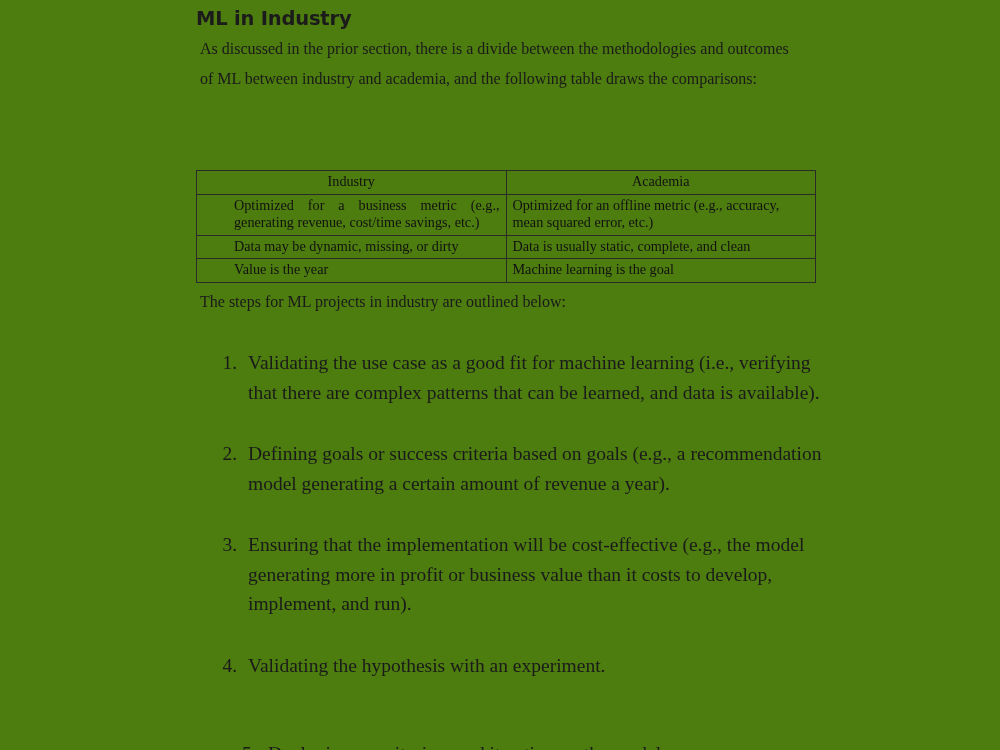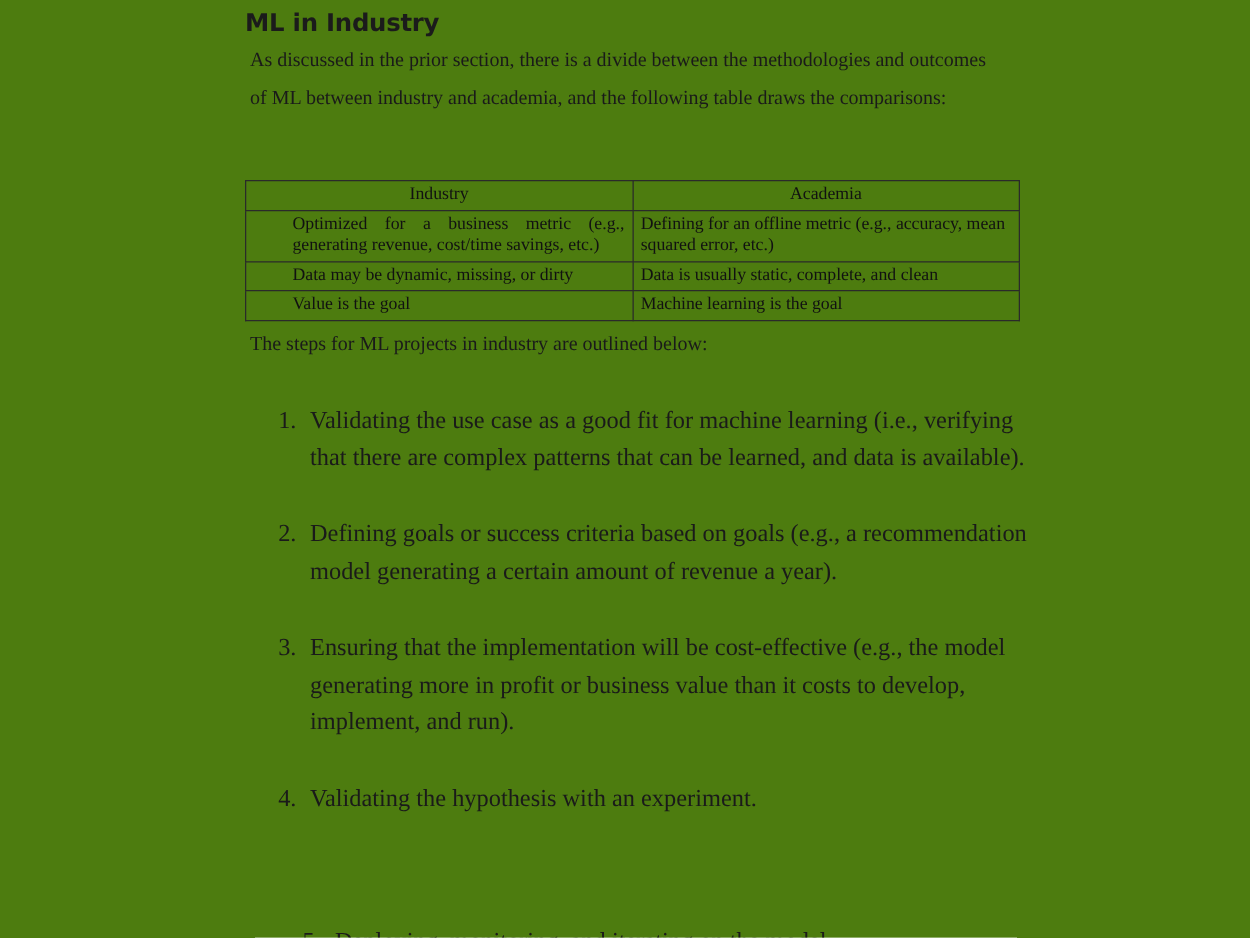--- a/index.html
+++ b/index.html
@@ -44,21 +44,21 @@
     line-height: 29.5px;
     color: #1a1a1a;
     margin: 4px;
     padding: 0;
   }
   .intro-para {
     margin-top: 23px;
     width: 600px;
   }
   .table-wrap {
-    margin-top: 51px;
+    margin-top: 77px;
     width: 620px;
   }
   table.compare {
     border-collapse: collapse;
     width: 620px;
     table-layout: fixed;
     font-family: "Liberation Serif", serif;
     font-size: 14.2px;
     line-height: 17.5px;
     color: #111;
@@ -142,28 +142,28 @@
       <table class="compare">
         <thead>
           <tr>
             <th style="width:50%;">Industry</th>
             <th style="width:50%;">Academia</th>
           </tr>
         </thead>
         <tbody>
           <tr>
             <td class="left-cell">Optimized for a business metric (e.g., generating revenue, cost/time savings, etc.)</td>
-            <td class="right-cell">Defining for an offline metric (e.g., accuracy, mean squared error, etc.)</td>
+            <td class="right-cell">Optimized for an offline metric (e.g., accuracy, mean squared error, etc.)</td>
           </tr>
           <tr>
             <td class="left-cell">Data may be dynamic, missing, or dirty</td>
             <td class="right-cell">Data is usually static, complete, and clean</td>
           </tr>
           <tr>
-            <td class="left-cell">Value is the goal</td>
+            <td class="left-cell">Value is the year</td>
             <td class="right-cell">Machine learning is the goal</td>
           </tr>
         </tbody>
       </table>
     </div>
 
     <p class="body-text steps-lead">The steps for ML projects in industry are outlined below:</p>
 
     <ol class="steps">
       <li>Validating the use case as a good fit for machine learning (i.e., verifying that there are complex patterns that can be learned, and data is available).</li>

